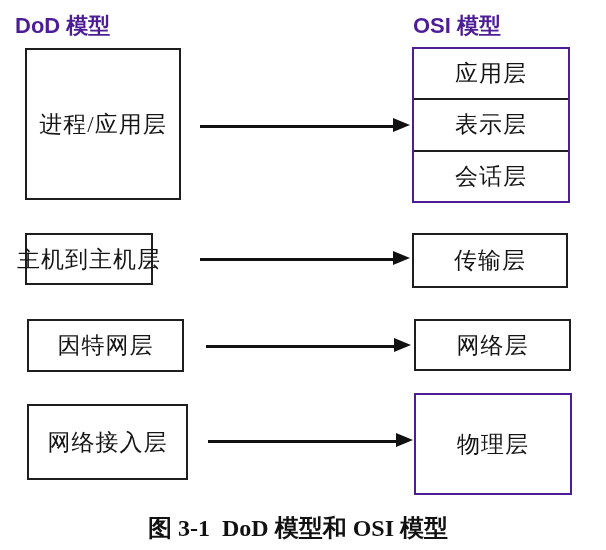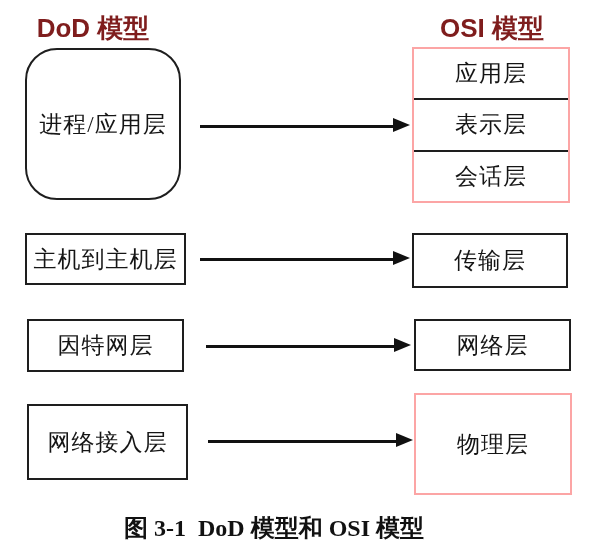--- a/index.html
+++ b/index.html
@@ -13,51 +13,50 @@
     height: 550px;
     background: #ffffff;
     overflow: hidden;
     font-family: "Liberation Serif", "DejaVu Serif", serif;
     color: #151515;
   }
   .col-title {
     position: absolute;
     font-family: "Liberation Sans", "DejaVu Sans", sans-serif;
     font-weight: 700;
-    font-size: 26px;
-    text-align: center;
+    font-size: 22px;
     white-space: pre;
-    color: #7f1d1d;
+    color: #4c1d95;
   }
   .dod-title { left: 15px; top: 11px; width: 156px; }
   .osi-title { left: 413px; top: 11px; width: 158px; }
 
   .box {
     position: absolute;
     border: 2px solid #1e1e1e;
     box-sizing: border-box;
     display: flex;
     align-items: center;
     justify-content: center;
     font-size: 23px;
     letter-spacing: 1px;
     background: #ffffff;
     white-space: nowrap;
   }
-  .dod-box1 { left: 25px; top: 48px;  width: 156px; height: 152px; border-radius: 32px; }
-  .dod-box2 { left: 25px; top: 233px; width: 161px; height: 52px; }
+  .dod-box1 { left: 25px; top: 48px;  width: 156px; height: 152px; }
+  .dod-box2 { left: 25px; top: 233px; width: 128px; height: 52px; }
   .dod-box3 { left: 27px; top: 319px; width: 157px; height: 53px; }
   .dod-box4 { left: 27px; top: 404px; width: 161px; height: 76px; }
 
   .osi-transport { left: 412px; top: 233px; width: 156px; height: 55px; }
   .osi-network   { left: 414px; top: 319px; width: 157px; height: 52px; }
 
   .osi-group {
     position: absolute;
-    border: 2px solid #fca5a5;
+    border: 2px solid #4c1d95;
     box-sizing: border-box;
     display: flex;
     flex-direction: column;
     background: #ffffff;
   }
   .osi-group-upper { left: 412px; top: 47px;  width: 158px; height: 156px; }
   .osi-group-lower { left: 414px; top: 393px; width: 158px; height: 102px; }
   .osi-cell {
     flex: 1;
     display: flex;
@@ -99,20 +98,21 @@
   .caption {
     position: absolute;
     left: 0;
     top: 512px;
     width: 548px;
     text-align: center;
     font-size: 24px;
     font-weight: 700;
     white-space: pre;
     color: #111111;
+    padding-left: 24px;
   }
 </style>
 </head>
 <body>
 
 <div class="page">
 
   <div class="col-title dod-title">DoD 模型</div>
 
   <div class="col-title osi-title">OSI 模型</div>

